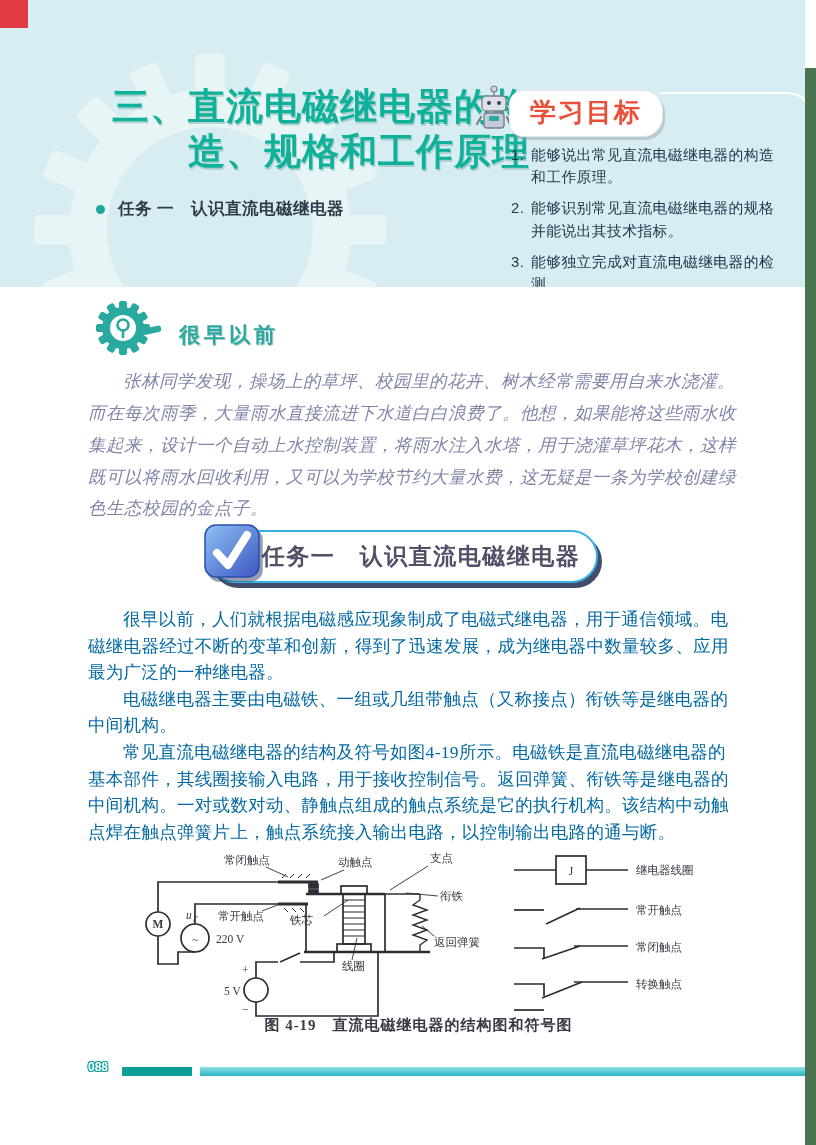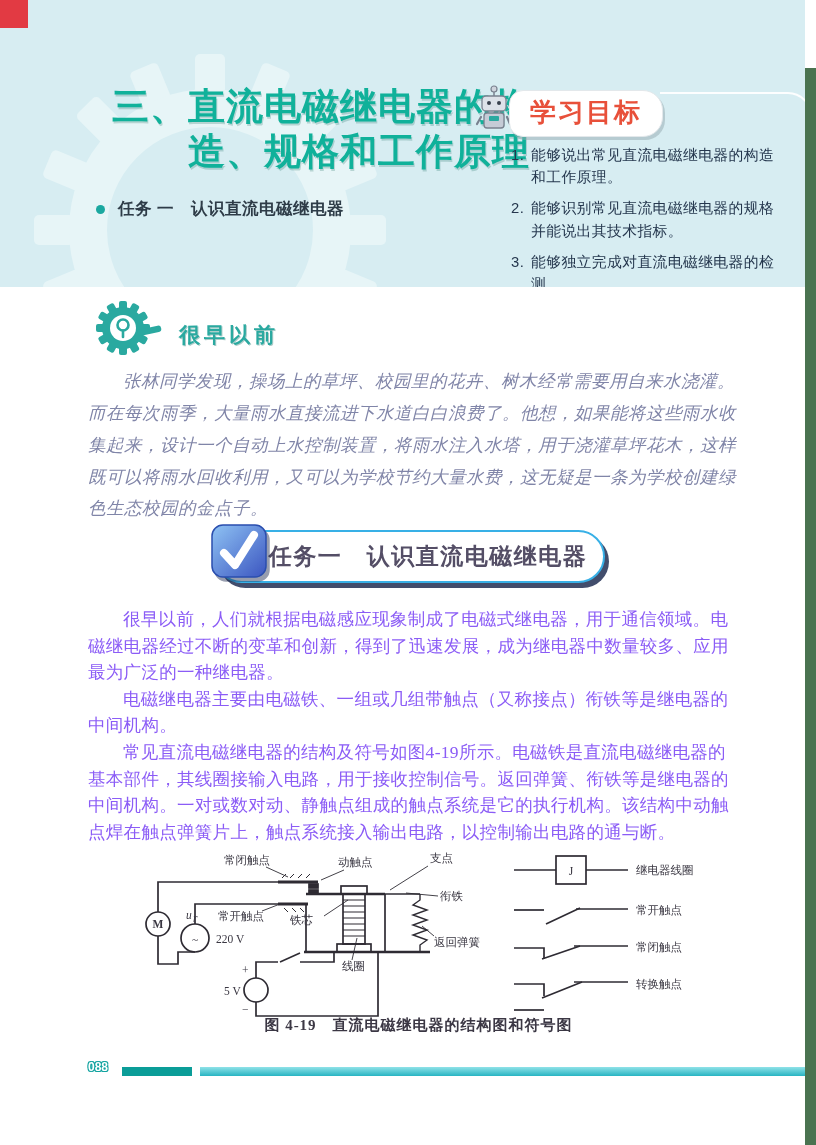--- a/index.html
+++ b/index.html
@@ -35,29 +35,29 @@
 
   
   #situation-head { position:absolute; left:95px; top:296px; display:flex; align-items:center; }
   #situation-title { font-size:21px; font-weight:bold; color:#2aa9a0; letter-spacing:4px; margin-left:14px;
                      margin-top:14px; text-shadow:1px 1px 0 rgba(20,110,100,.35); }
   #situation-text { position:absolute; left:88px; top:366px; width:650px; font-family:"Liberation Serif", serif;
                     font-style:italic; font-size:17.5px; color:#8085a8; line-height:1.82; text-indent:2em;
                     letter-spacing:.5px; }
 
   
-  #task-banner { position:absolute; left:215px; top:530px; width:390px; height:53px; background:#ffffff;
+  #task-banner { position:absolute; left:208px; top:530px; width:390px; height:53px; background:#ffffff;
                  border:2.5px solid #38b0e6; border-radius:30px; box-shadow:4px 5px 0 rgba(24,38,76,.82);
                  display:flex; align-items:center; justify-content:center; }
   #task-banner-check { position:absolute; left:-7px; top:-9px; filter:drop-shadow(3px 4px 0 rgba(24,38,76,.45)); }
   #task-banner-title { font-size:23px; font-weight:bold; color:#544e66; letter-spacing:1.5px; padding-left:36px; }
 
   
   #body-text { position:absolute; left:88px; top:606px; width:651px; font-family:"Liberation Serif", serif;
-               font-size:17.5px; color:#8b5cf6; line-height:1.52; letter-spacing:.3px; }
+               font-size:17.5px; color:#0369a1; line-height:1.52; letter-spacing:.3px; }
   #body-text p { text-indent:2em; }
 
   
   #figure { position:absolute; left:138px; top:846px; width:614px; display:flex;align-items:flex-end; }
   #figure-caption { position:absolute; left:16px; top:1016px; width:805px; text-align:center;
                     font-family:"Liberation Serif", serif; font-weight:bold; font-size:15px; color:#3b3744;
                     letter-spacing:1px; }
   .diagram-label { font-family:"Liberation Serif", serif; font-size:11.5px; fill:#3a3742; }
   .diagram-stroke { stroke:#2e2b33; fill:none; }
 

